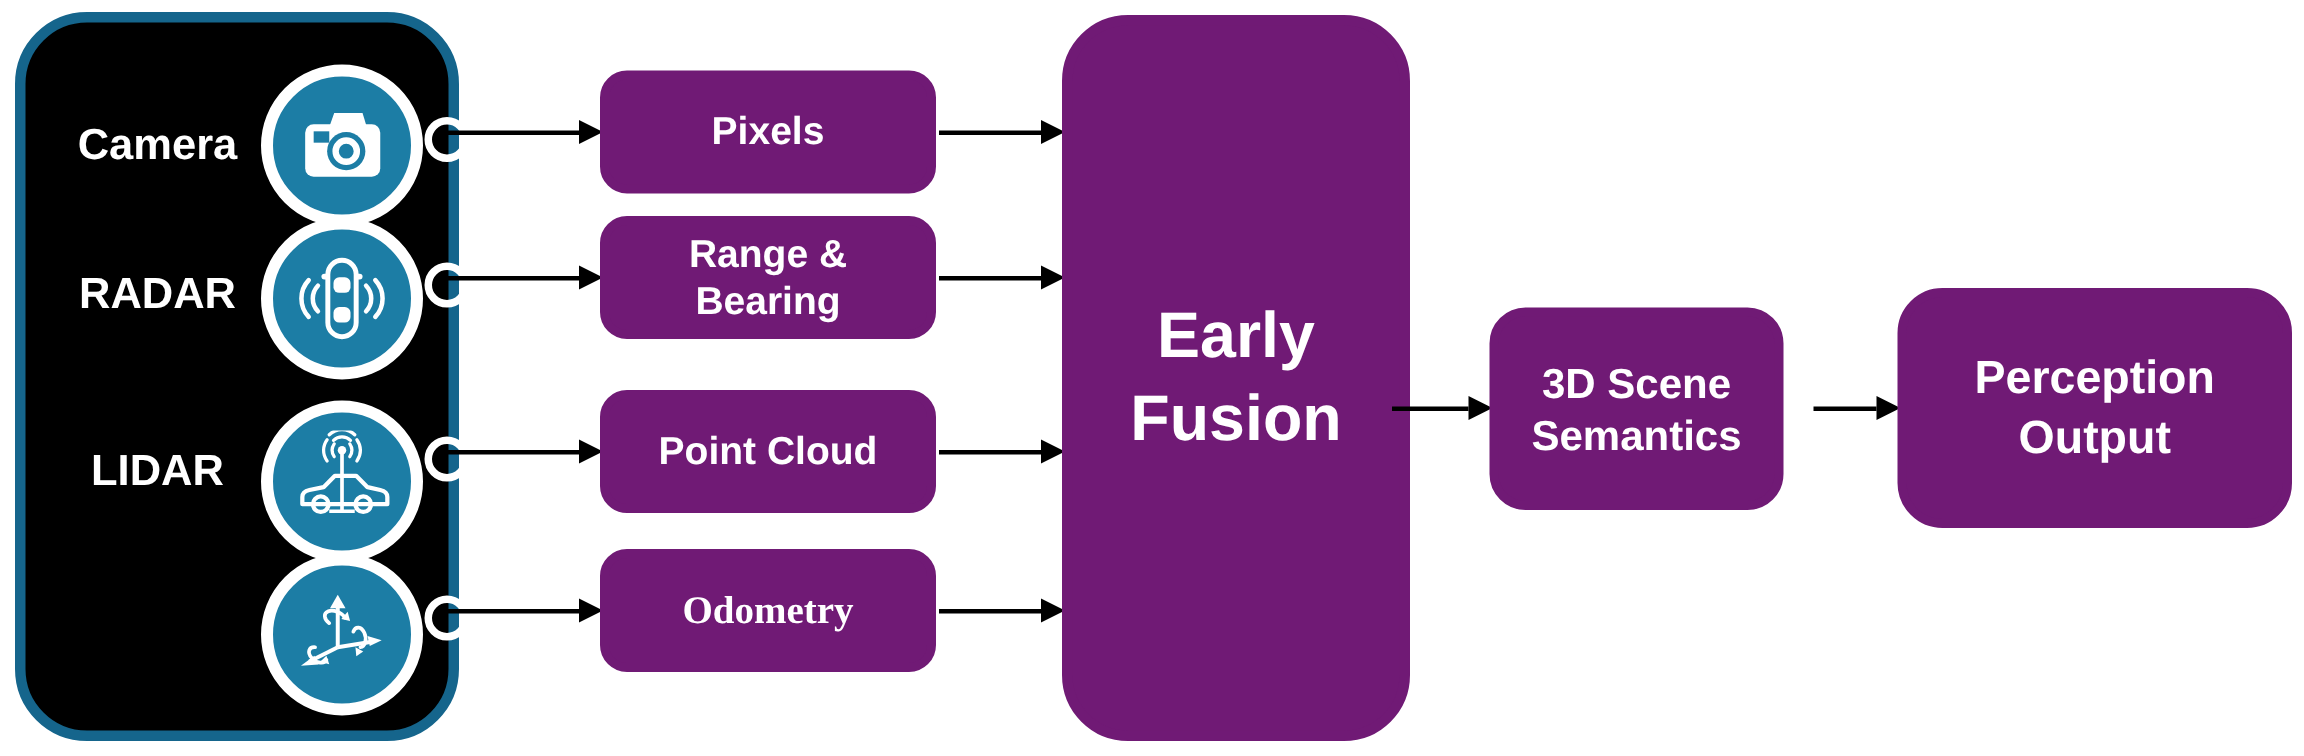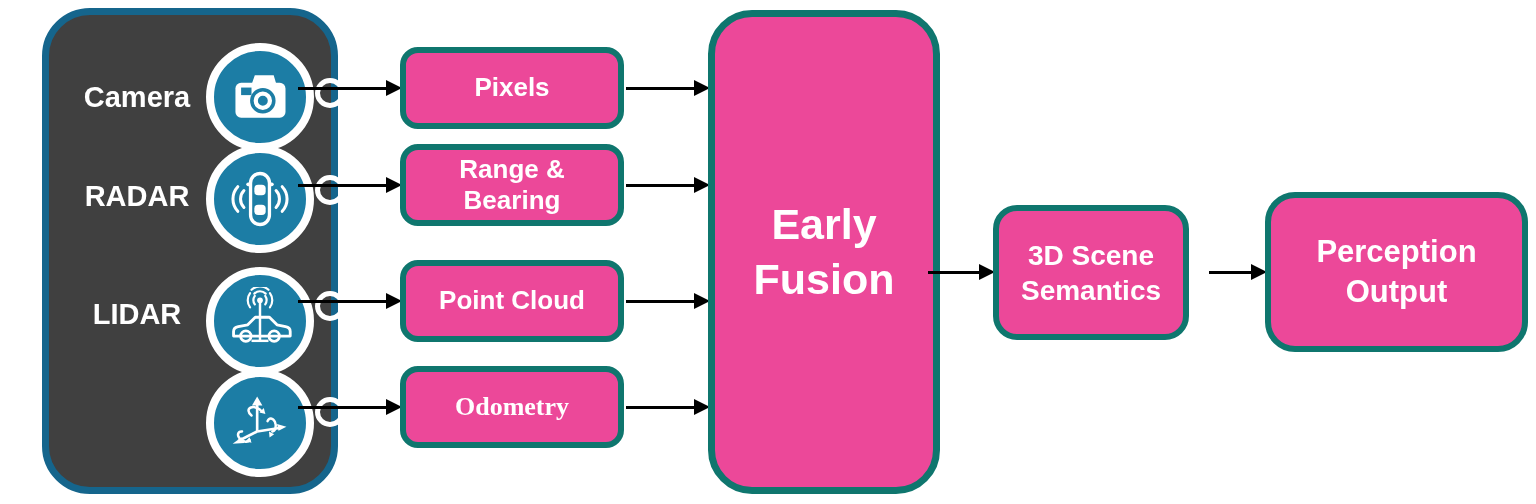--- a/index.html
+++ b/index.html
@@ -3,29 +3,29 @@
 <meta charset="utf-8">
 <style>
   html,body { margin:0; padding:0; background:#ffffff; }
   .canvas {
     position:relative; width:1536px; height:504px; background:#ffffff;
     font-family:"Liberation Sans", sans-serif; overflow:hidden;
   }
   
   .node {
     position:absolute; box-sizing:border-box;
-    background:#ec4899; border:6px solid #0f766e;
+    background:#701a75; border:6px solid #701a75;
     display:flex; align-items:center; justify-content:center;
     text-align:center; color:#ffffff; font-weight:700;
   }
   
   .sensor-panel {
     position:absolute; left:10px; top:8px; width:296px; height:486px;
-    box-sizing:border-box; background:#404040;
-    border:7px solid #15658C; border-radius:48px;margin-left:32px;
+    box-sizing:border-box; background:#000000;
+    border:7px solid #15658C; border-radius:48px;
   }
   .sensor-label {
     position:absolute; left:12px; width:152px; text-align:center;
     color:#ffffff; font-weight:700; font-size:29px; line-height:36px; height:36px;
   }
   .icon-circle {
     position:absolute; left:157px; width:108px; height:108px;
     box-sizing:border-box; border-radius:50%;
     background:#1C7DA5; border:8px solid #ffffff;
     display:flex; align-items:center; justify-content:center;

